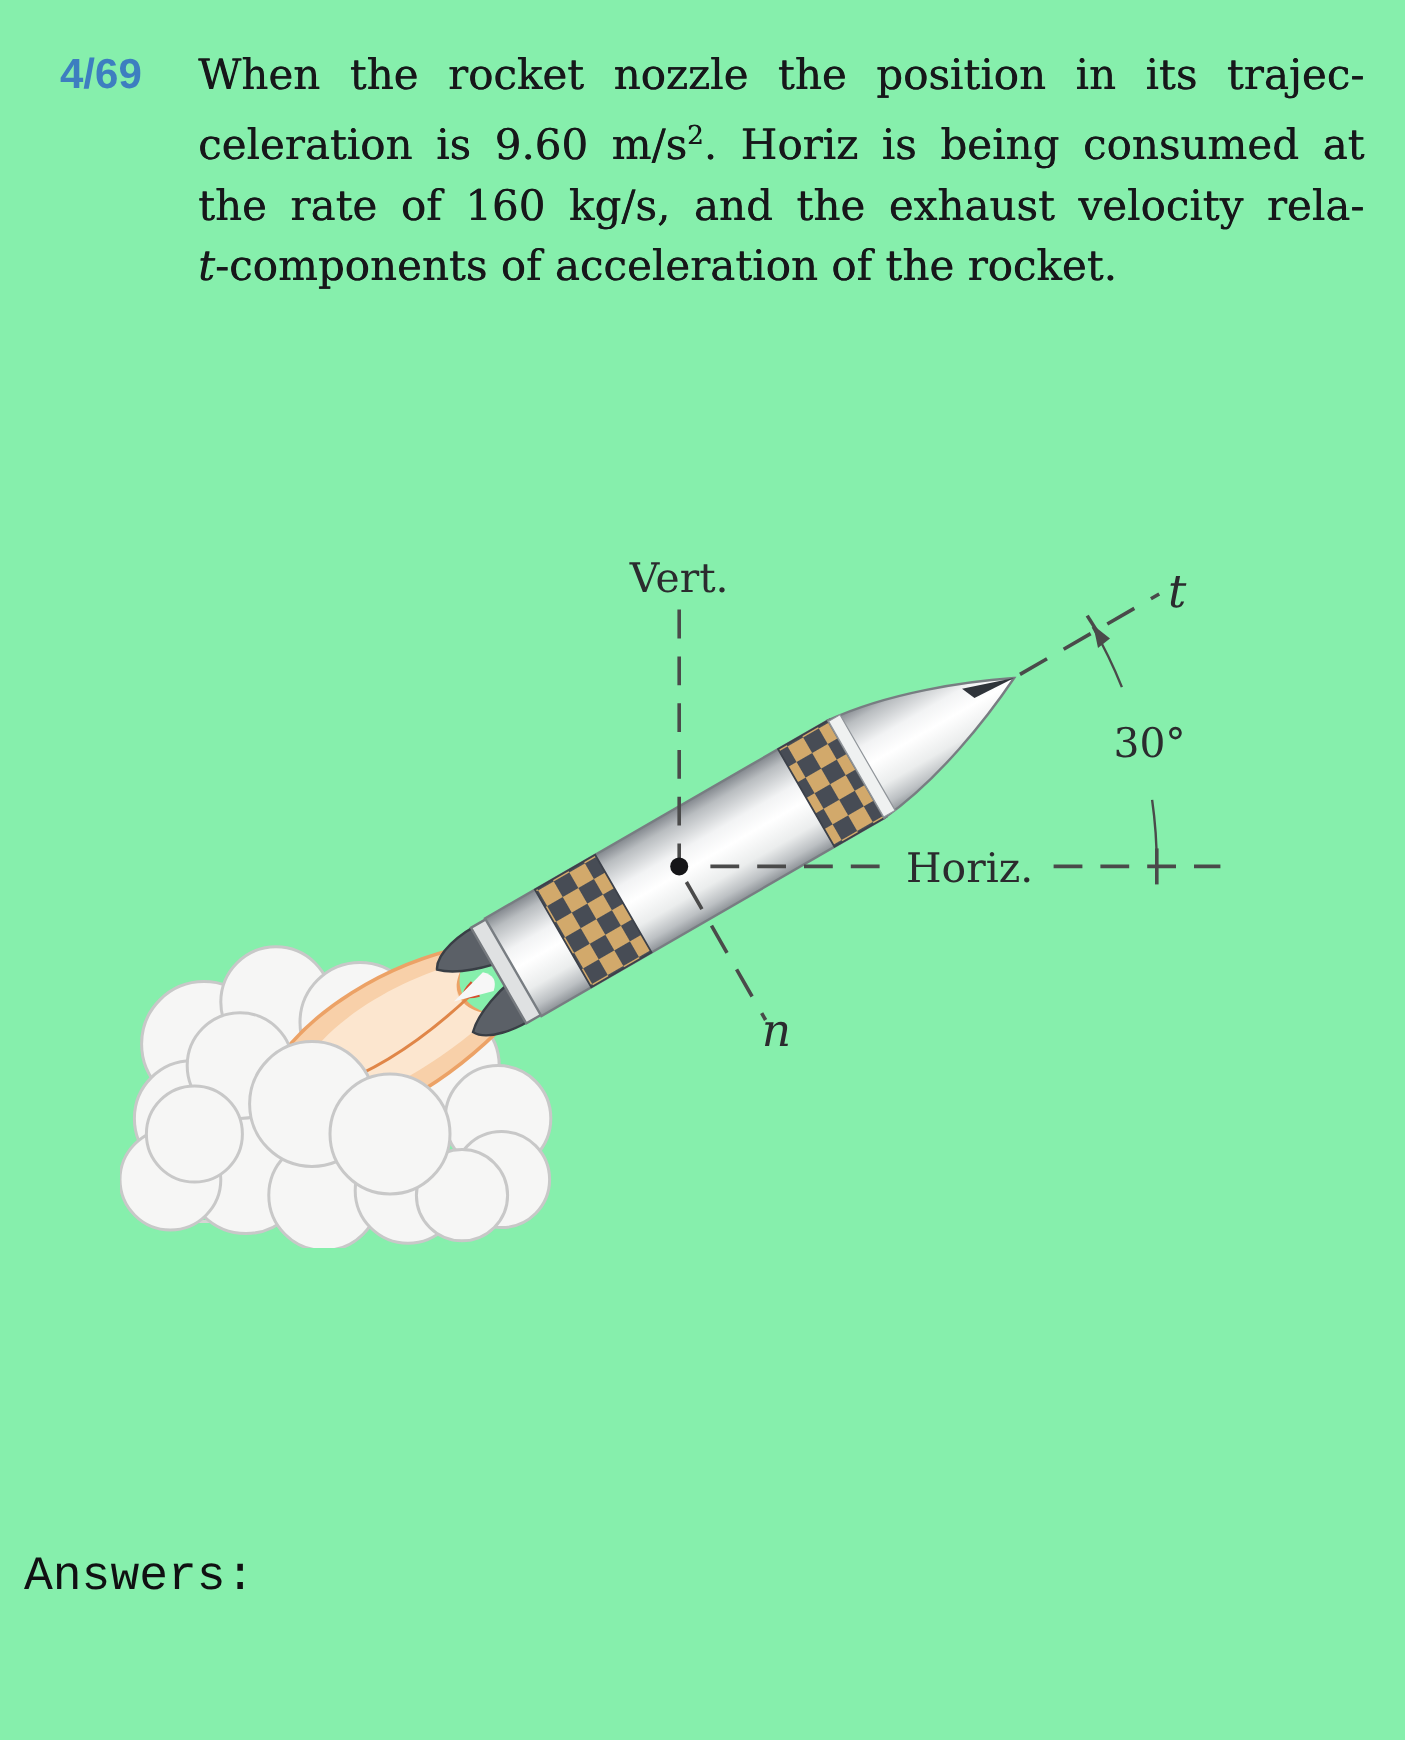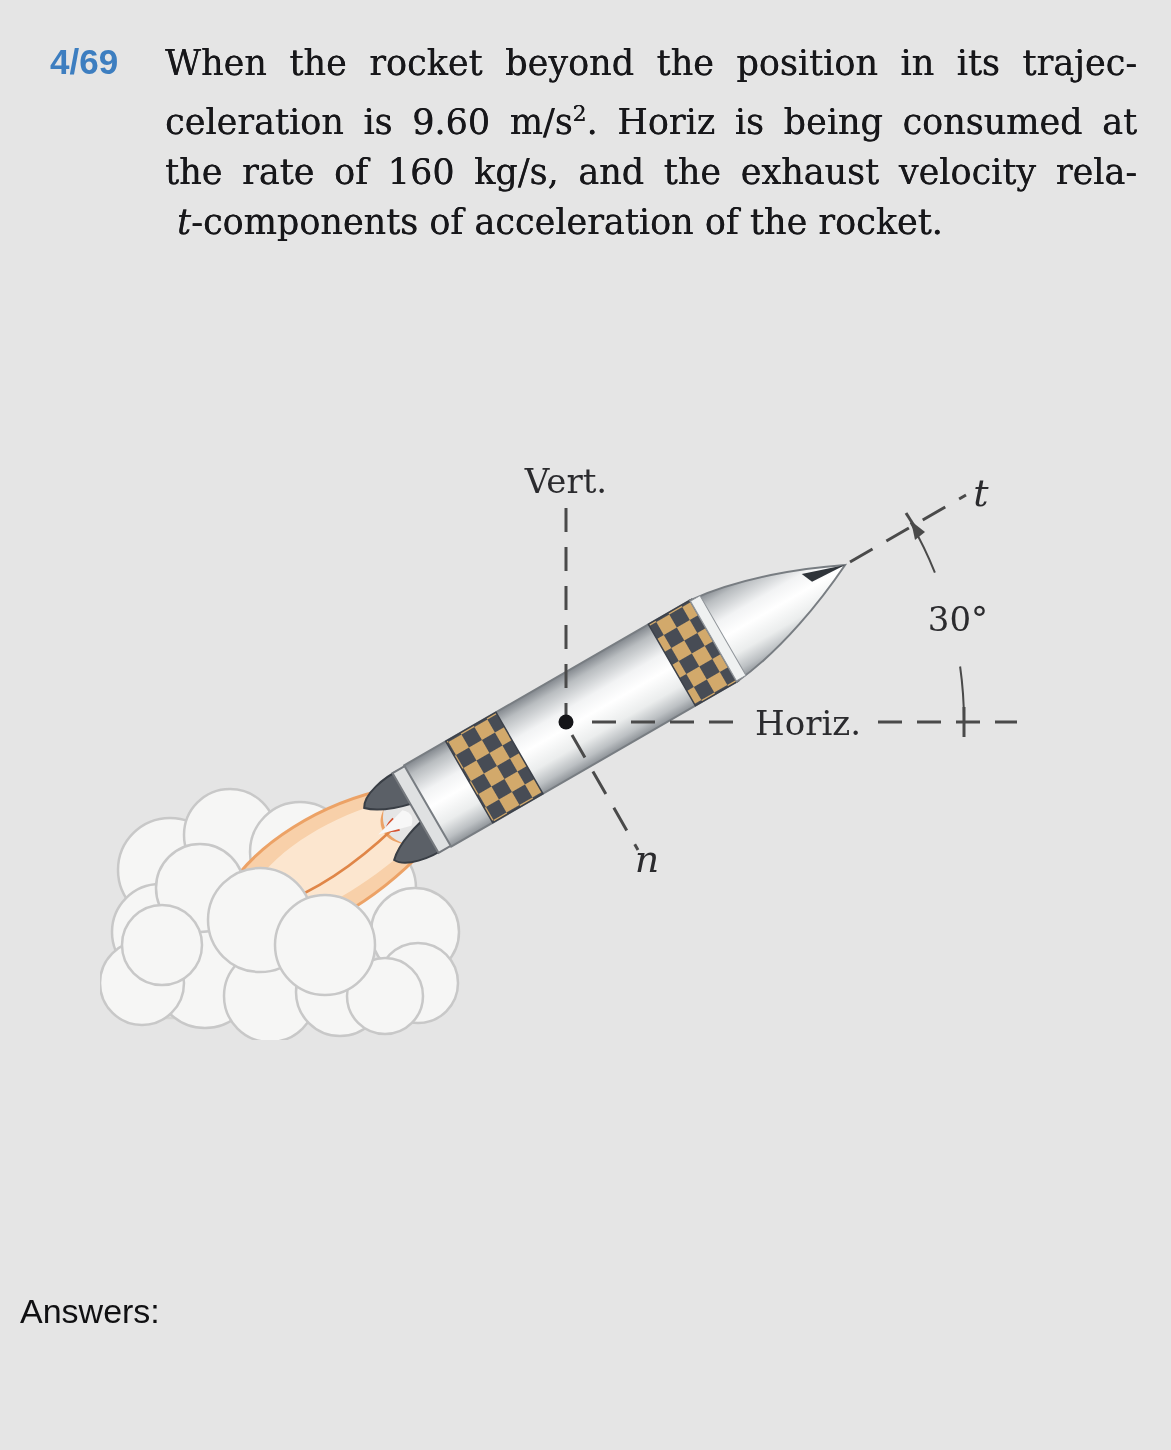--- a/index.html
+++ b/index.html
@@ -1,74 +1,74 @@
 <!DOCTYPE html>
 <html><head>
 <meta charset="utf-8">
 <style>
   html,body{margin:0;padding:0;background:#ffffff;}
   .page{
     position:relative;
     width:1171px;height:1450px;
-    background:#e5e5e5;
+    background:#86efac;
     overflow:hidden;
     font-family:"DejaVu Serif", serif;
   }
   
   .problem-number{
     position:absolute;left:50px;top:44px;
     font-family:"Liberation Sans", sans-serif;
     font-weight:bold;font-size:35px;line-height:1;
     letter-spacing:0px;
   }
   .problem-text{
     position:absolute;left:165px;top:38px;width:972px;
     font-size:35px;line-height:50.6px;color:#17171a;
     text-shadow:0.35px 0 0 currentColor;
   }
   .pline{
     text-align:justify;
     text-align-last:justify;
     white-space:nowrap;
   }
-  .pline.last{text-align-last:left;margin-left:12px;}
+  .pline.last{text-align-last:left;}
   .pline .it{font-style:italic;}
   .problem-text sup, .answer-line sup{font-size:62%;}
   .answer-line sub{font-size:62%;}
   
   .figure{position:absolute;left:100px;top:440px;}
   .fig-label{
     font-family:"DejaVu Serif", serif;
     font-size:34px;fill:#2b2b2e;
   }
   .fig-label.big{font-size:38px;}
   .fig-label.ital{font-style:italic;}
   
   .answers-heading{
     position:absolute;left:20px;top:1292px;
-    font-family:Liberation Sans, sans-serif;
-    font-size:34px;color:#101012;
+    font-family:Liberation Mono, monospace;
+    font-size:40px;color:#101012;
   }
   .answer-line{
     position:absolute;left:24px;top:1352px;
     font-family:"DejaVu Serif", serif;
     font-size:40px;color:#1a1a1d;
     text-shadow:0.35px 0 0 currentColor;
   }
   .answer-line .it{font-style:italic;}
 </style>
 </head>
 <body>
 
 <div class="page">
 
   <div class="problem-number" style="color: rgb(61, 126, 192);">4/69</div>
 
   <div class="problem-text" id="problem-lines">
-      <div class="pline"><span>When the rocket beyond the position in its trajec-</span></div>
+      <div class="pline"><span>When the rocket nozzle the position in its trajec-</span></div>
       <div class="pline"><span>celeration is 9.60 m/s</span><sup>2</sup><span>. Horiz is being consumed at</span></div>
       <div class="pline"><span>the rate of 160 kg/s, and the exhaust velocity rela-</span></div>
       <div class="pline last"><span class="it">t</span><span>-components of acceleration of the rocket.</span></div>
     </div>
 
   <svg class="figure" width="960" height="600" viewBox="0 0 960 600">
     <defs>
       <linearGradient id="bodyGrad" x1="0" y1="0" x2="0" y2="1">
         <stop offset="0" stop-color="#82878d"></stop>
         <stop offset="0.12" stop-color="#b9bdc0"></stop>

